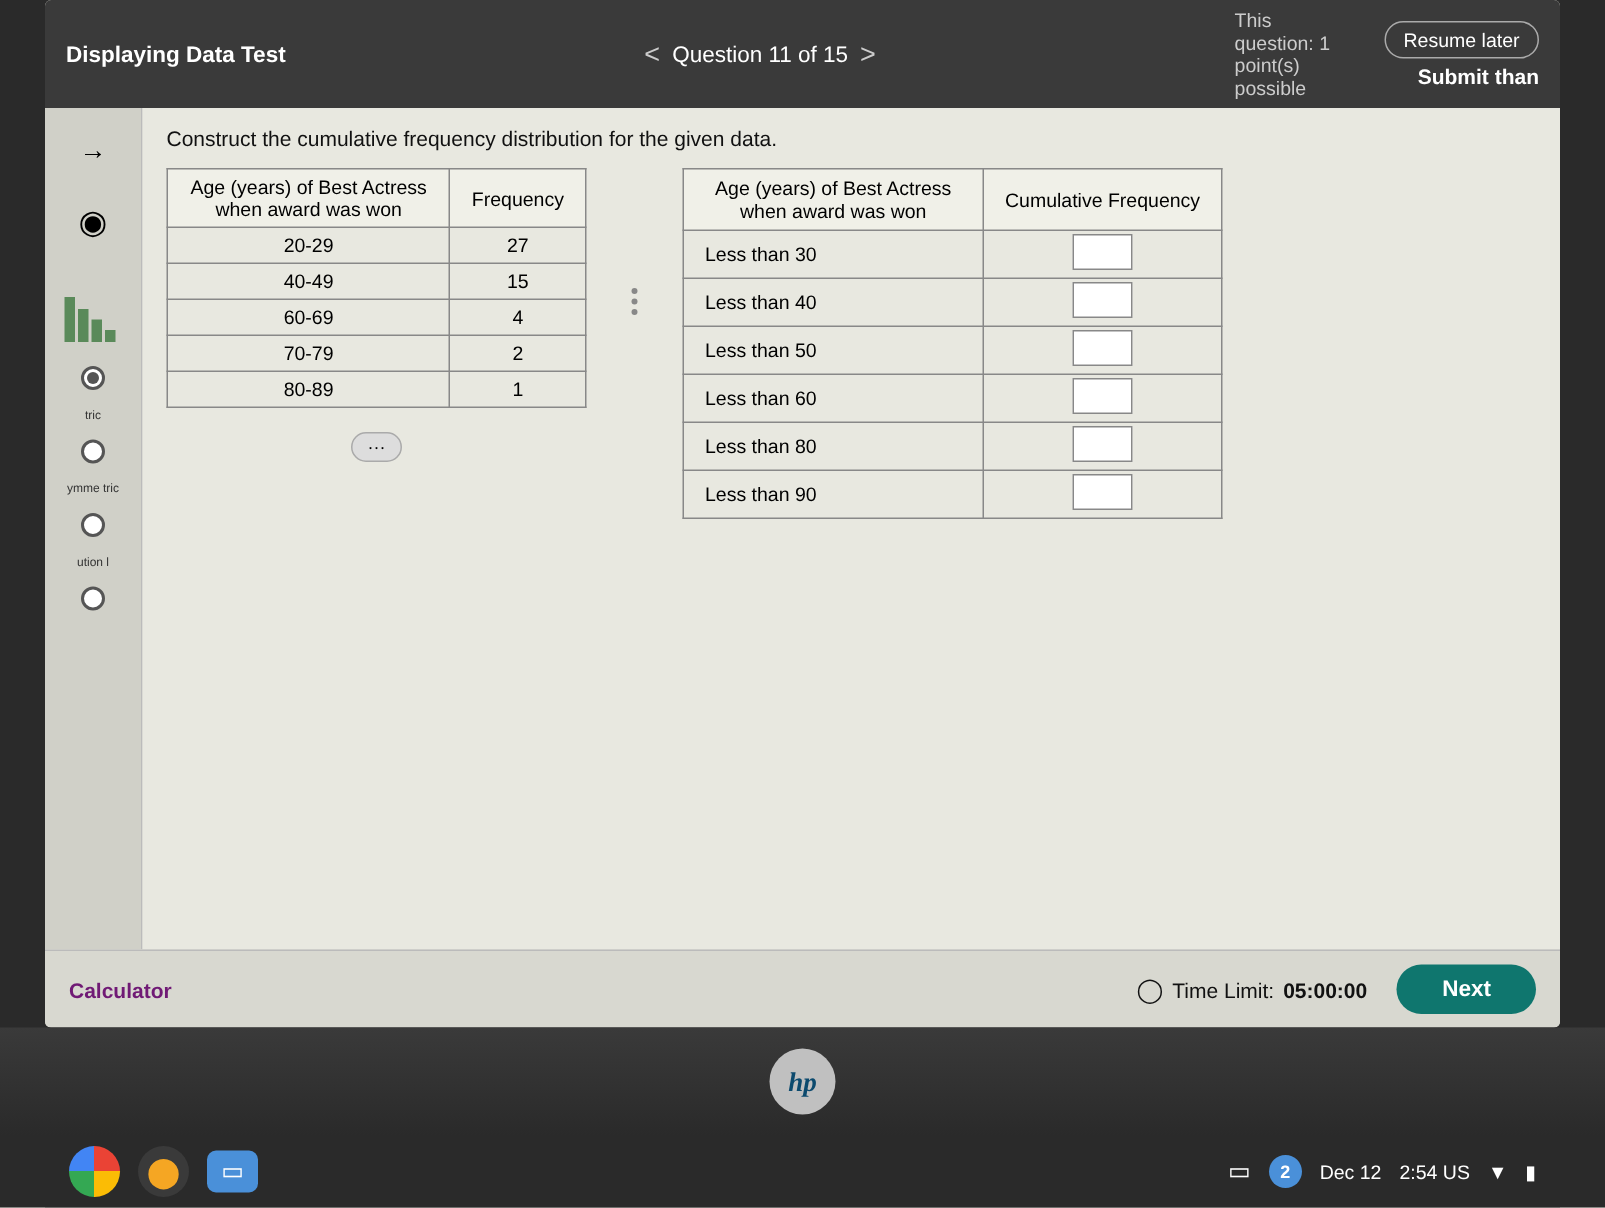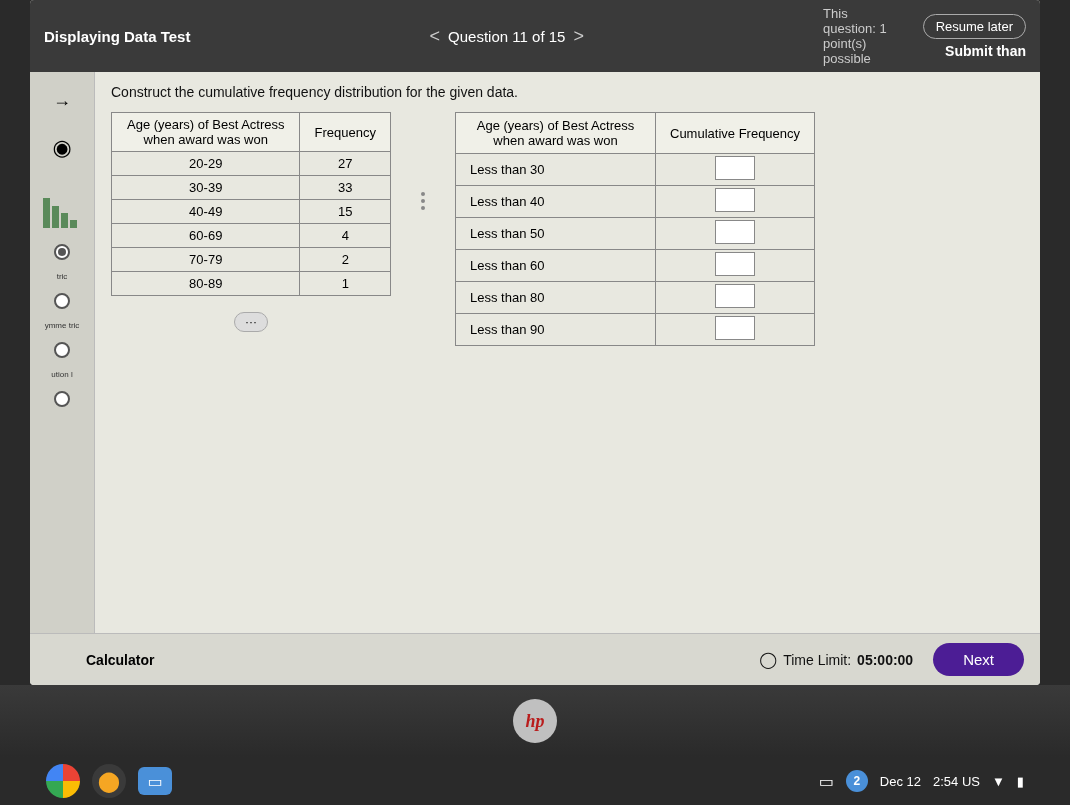--- a/index.html
+++ b/index.html
@@ -264,46 +264,45 @@
       align-items: center;
       padding: 8px 16px;
       gap: 20px;
       min-height: 52px;
     }
 
     .calculator-btn {
       font-weight: bold;
       font-size: 14px;
       cursor: pointer;
-      color: #000000;
-      margin-left: 40px;
+      color: #701a75;
     }
 
     .spacer { flex: 1; }
 
     .time-limit {
       display: flex;
       align-items: center;
       gap: 6px;
       font-size: 14px;
       color: #111;
     }
 
     .time-icon {
       font-size: 16px;
     }
 
     .next-btn {
-      background: #4c1d95;
+      background: #0f766e;
       color: white;
       border: none;
       border-radius: 20px;
       padding: 8px 30px;
       font-size: 15px;
-      font-weight: normal;
+      font-weight: bold;
       cursor: pointer;
     }
 
     
     .taskbar {
       position: absolute;
       bottom: 0;
       left: 30px;
       right: 30px;
       height: 48px;
@@ -363,21 +362,21 @@
       width: 44px;
       height: 44px;
       border-radius: 50%;
       background: #c0c0c0;
       display: flex;
       align-items: center;
       justify-content: center;
       font-style: italic;
       font-weight: bold;
       font-size: 18px;
-      color: #b91c1c;
+      color: #0c4a6e;
       font-family: serif;
     }
   </style>
 </head>
 <body>
 
 <div class="laptop-screen">
   <div class="screen-content">
 
     <div class="top-bar">
@@ -452,24 +451,20 @@
               <thead>
                 <tr>
                   <th style="max-width:180px;">Age (years) of Best Actress when award was won</th>
                   <th>Frequency</th>
                 </tr>
               </thead>
               <tbody id="freq-table-body">
               <tr>
     <td style="text-align:center;">20-29</td>
     <td style="text-align:center;">27</td>
-  </tr>
-                  <tr>
-    <td style="text-align:center;">30-39</td>
-    <td style="text-align:center;">33</td>
   </tr>
                   <tr>
     <td style="text-align:center;">40-49</td>
     <td style="text-align:center;">15</td>
   </tr>
                   <tr>
     <td style="text-align:center;">60-69</td>
     <td style="text-align:center;">4</td>
   </tr>
                   <tr>

